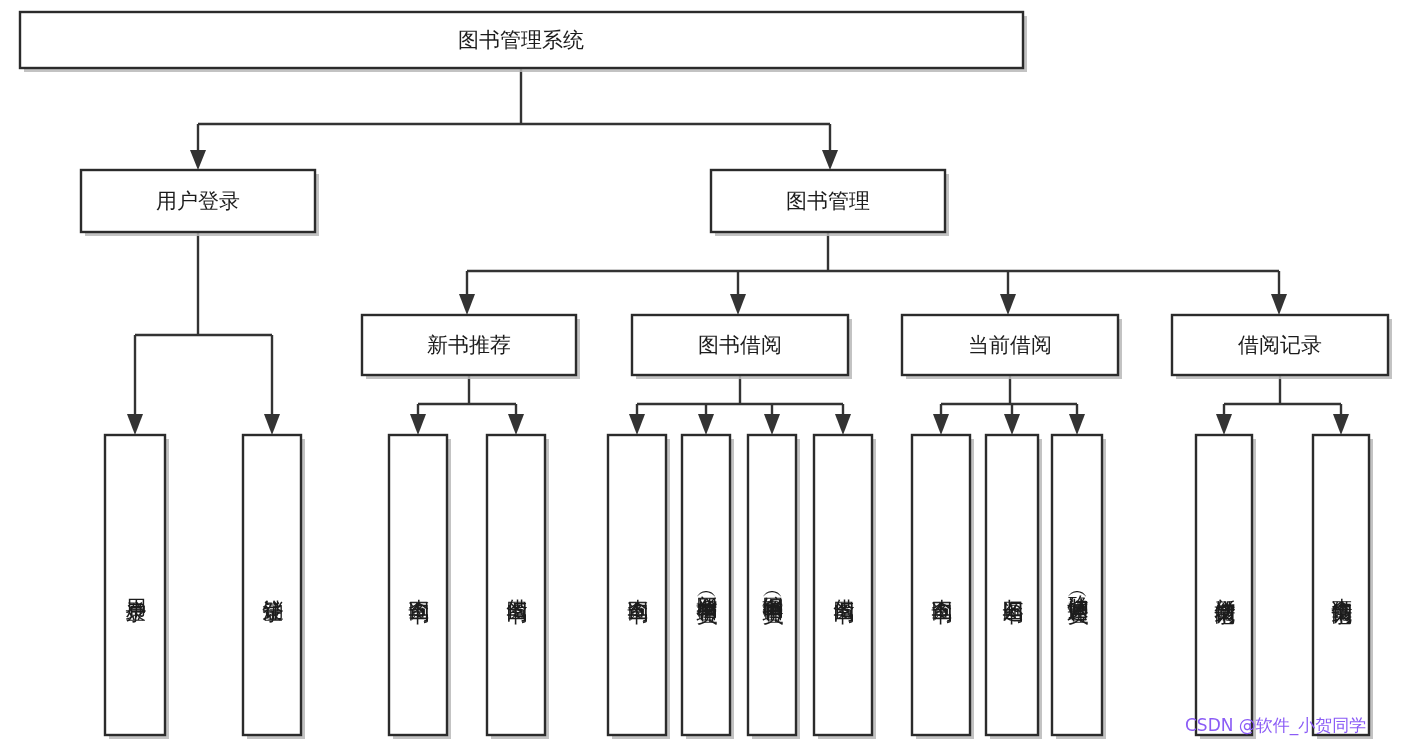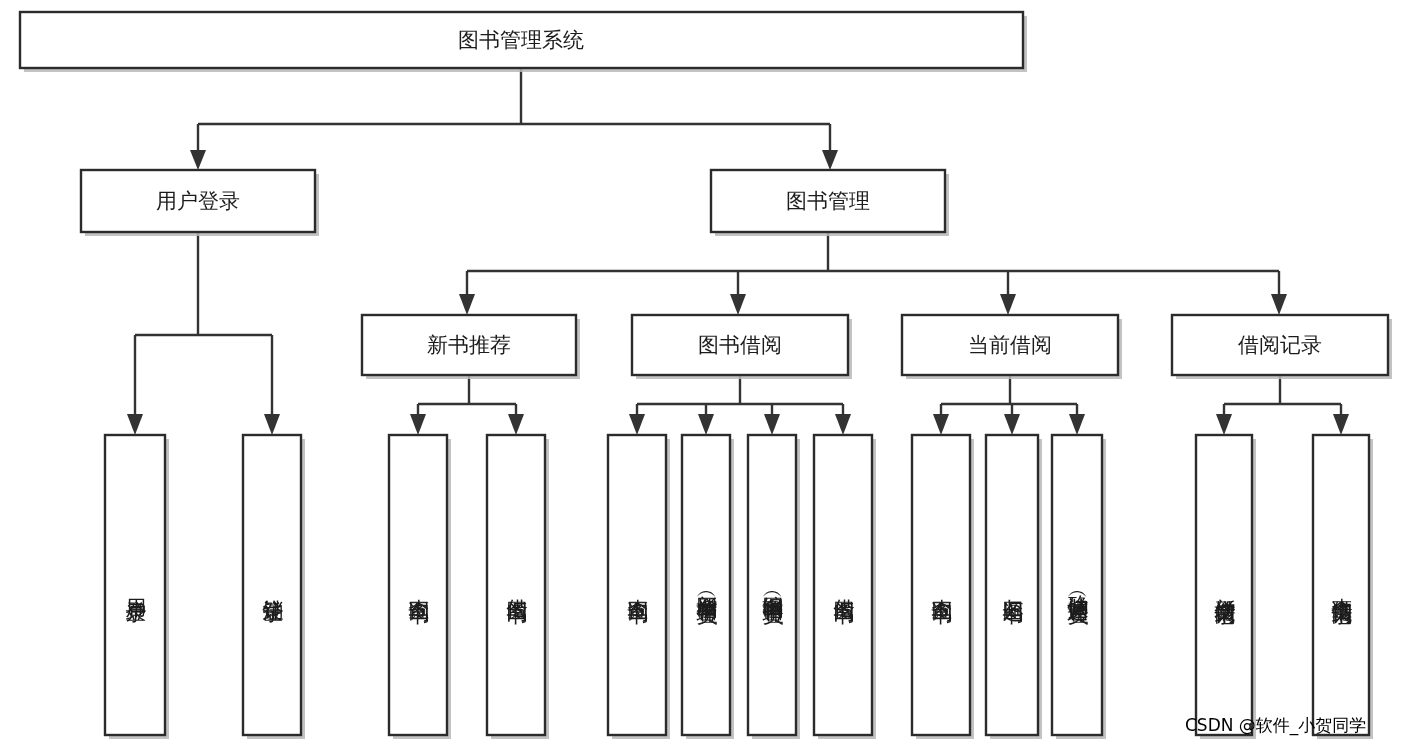--- a/index.html
+++ b/index.html
@@ -66,21 +66,21 @@
     white-space: nowrap;
     display: flex;
     align-items: center;
     justify-content: center;
     pointer-events: none;
   }
   .watermark {
     position: absolute;
     font-family: "DejaVu Sans", "Liberation Sans", sans-serif;
     font-size: 17px;
-    color: #000000;
+    color: #8b5cf6;
     white-space: nowrap;
     left: 1185px;
     top: 714px;
   }
 </style>
 </head>
 <body>
 
 <div id="diagram-root">
 

